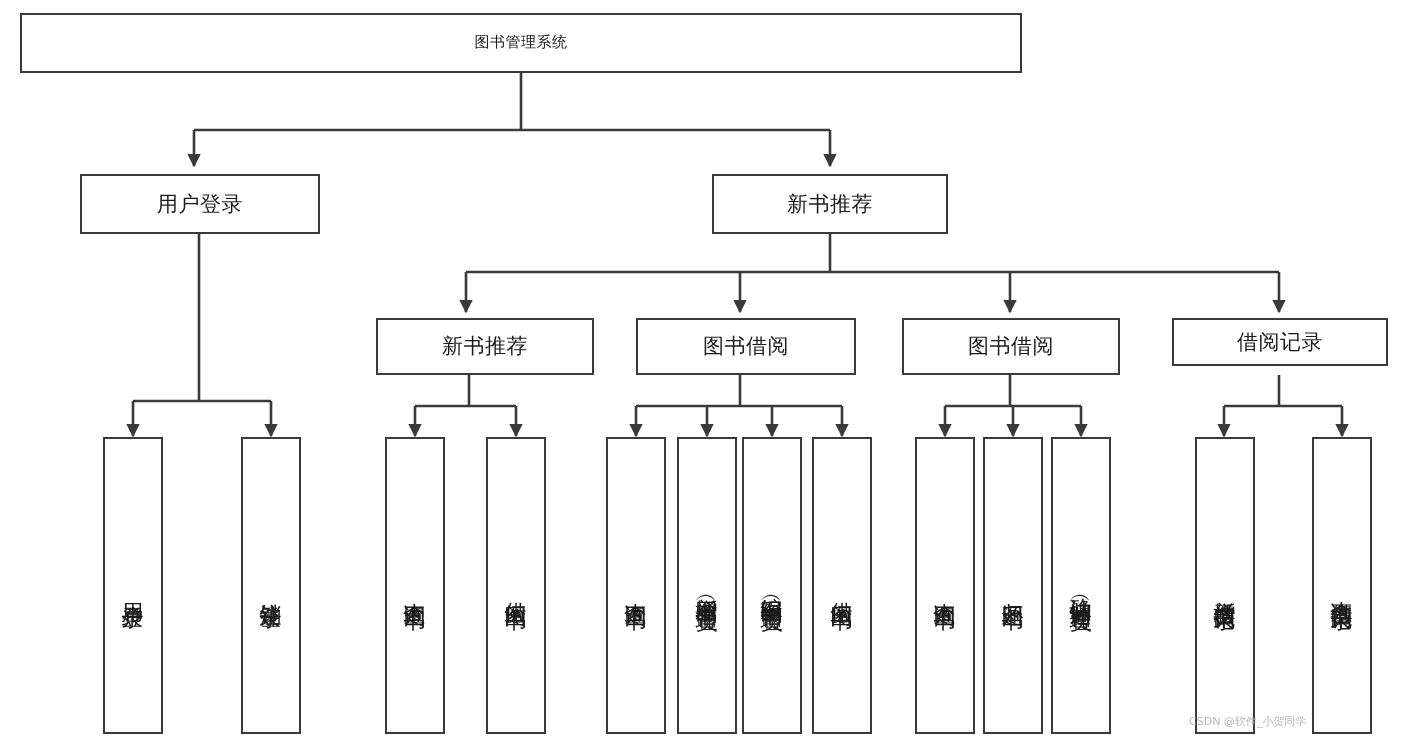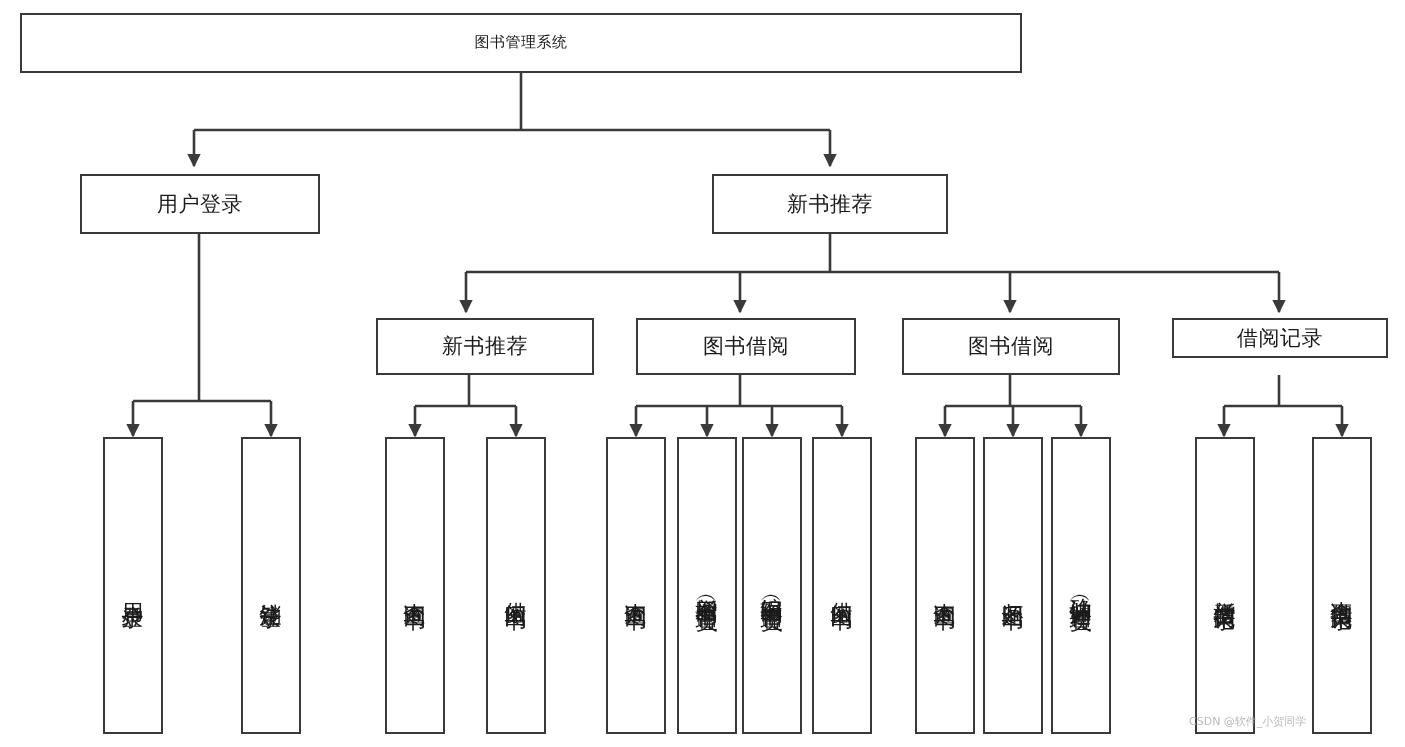--- a/index.html
+++ b/index.html
@@ -146,21 +146,21 @@
   </div>
 
   <div class="node horiz" style="left:636px; top:318px; width:220px; height:57px;">
     <span class="node-label">图书借阅</span>
   </div>
 
   <div class="node horiz" style="left:902px; top:318px; width:218px; height:57px;">
     <span class="node-label">图书借阅</span>
   </div>
 
-  <div class="node horiz" style="left:1172px; top:318px; width:216px; height:40px;">
+  <div class="node horiz" style="left:1172px; top:318px; width:216px; height:48px;">
     <span class="node-label">借阅记录</span>
   </div>
 
   <div class="node vert" style="left:103px; top:437px; width:60px; height:297px;">
     <span class="node-label">用户登录</span>
   </div>
 
   <div class="node vert" style="left:241px; top:437px; width:60px; height:297px;">
     <span class="node-label">注销登录</span>
   </div>

